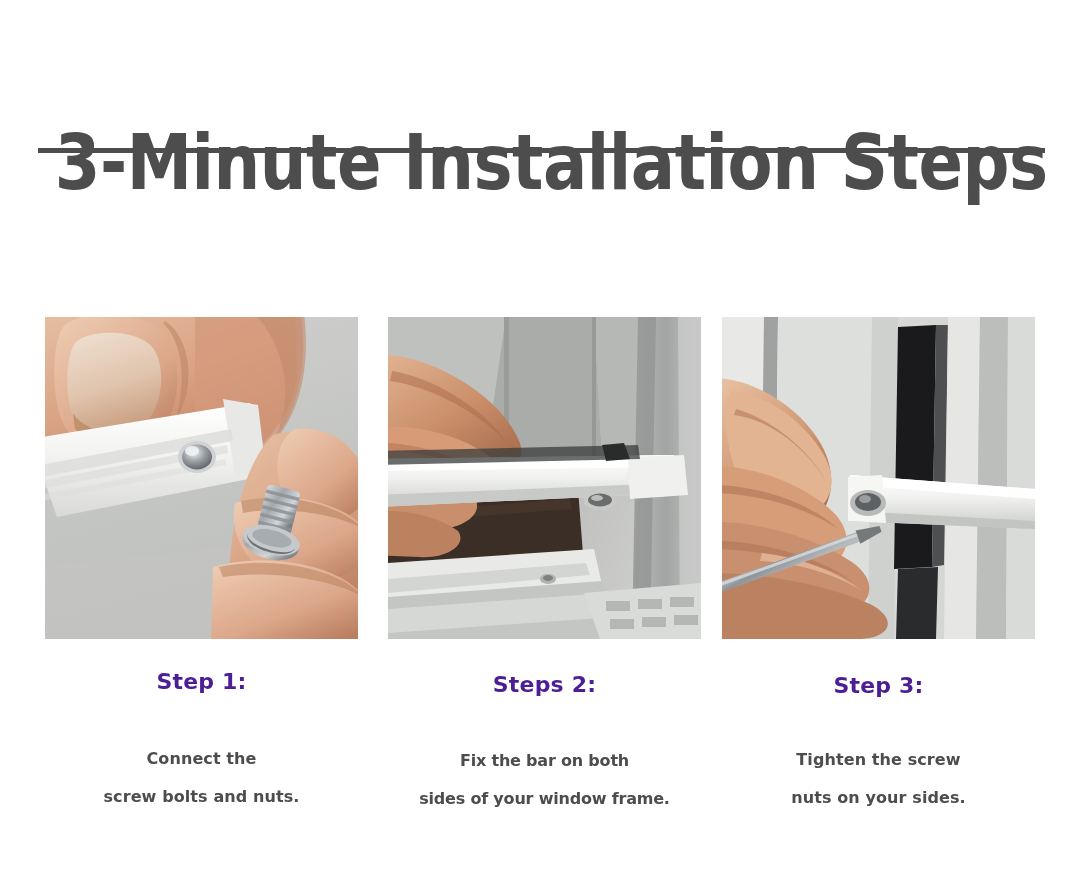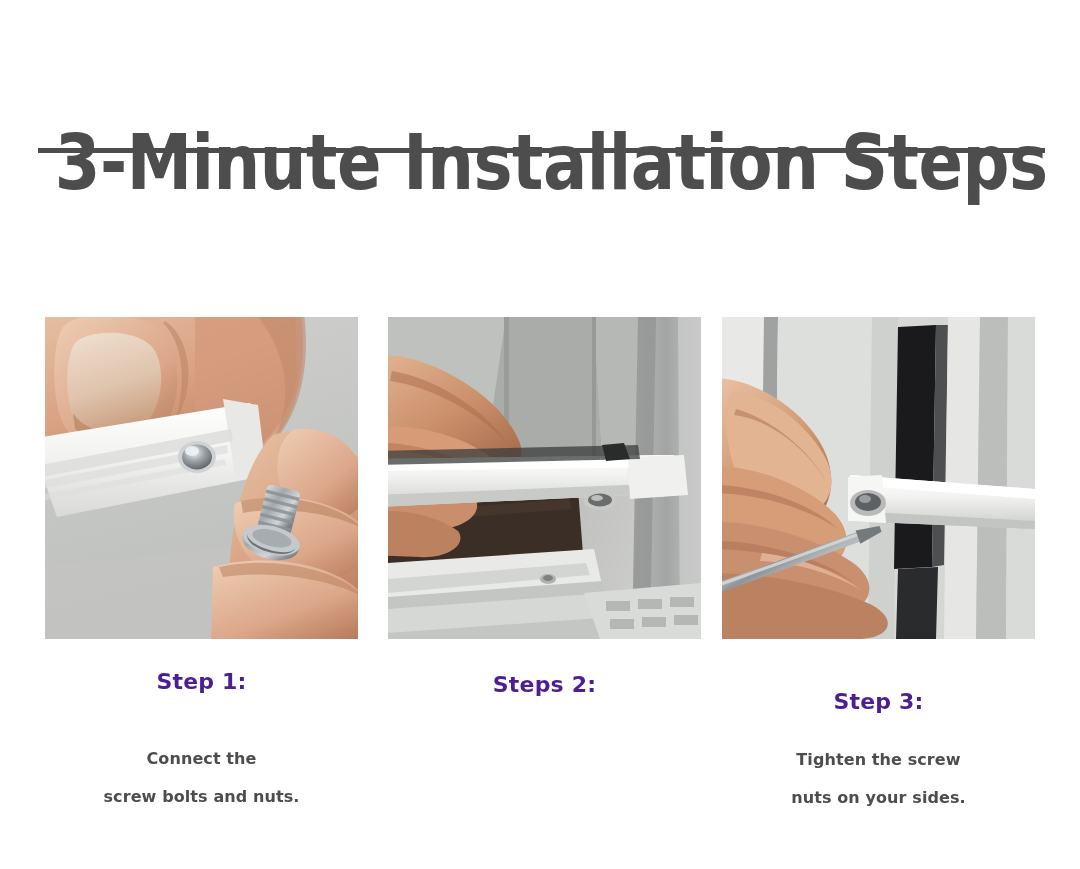--- a/index.html
+++ b/index.html
@@ -89,21 +89,21 @@
     font-family: "DejaVu Sans", "Liberation Sans", sans-serif;
     font-weight: bold;
     font-size: 16px;
     line-height: 38px;
     color: #4d4d4d;
     letter-spacing: 0.1px;
     white-space: pre-line;
   }
   #caption-2 .step-label { position: relative; top: 3px; }
   #caption-2 .step-text  { position: relative; top: 2px; }
-  #caption-3 .step-label { position: relative; top: 20px; }
+  #caption-3 .step-label { position: relative; top: 4px; }
   #caption-3 .step-text  { position: relative; top: 1px; }
   #caption-2 .step-text  { letter-spacing: -0.2px; }
 </style>
 </head>
 <body>
 
 <div id="title-block">
   <h1 id="page-title">3-Minute Installation Steps</h1>
 </div>
 <div id="title-rule"></div>
@@ -346,19 +346,21 @@
 </div>
 
 <div class="caption-col" id="caption-1">
   <div class="step-label">Step 1:</div>
   <div class="step-text">Connect the
 screw bolts and nuts.</div>
 </div>
 
 <div class="caption-col" id="caption-2">
   <div class="step-label">Steps 2:</div>
+  <div class="step-text">Fix the bar on both
+sides of your window frame.</div>
 </div>
 
 <div class="caption-col" id="caption-3">
   <div class="step-label">Step 3:</div>
   <div class="step-text">Tighten the screw
 nuts on your sides.</div>
 </div>
 
 </body></html>

